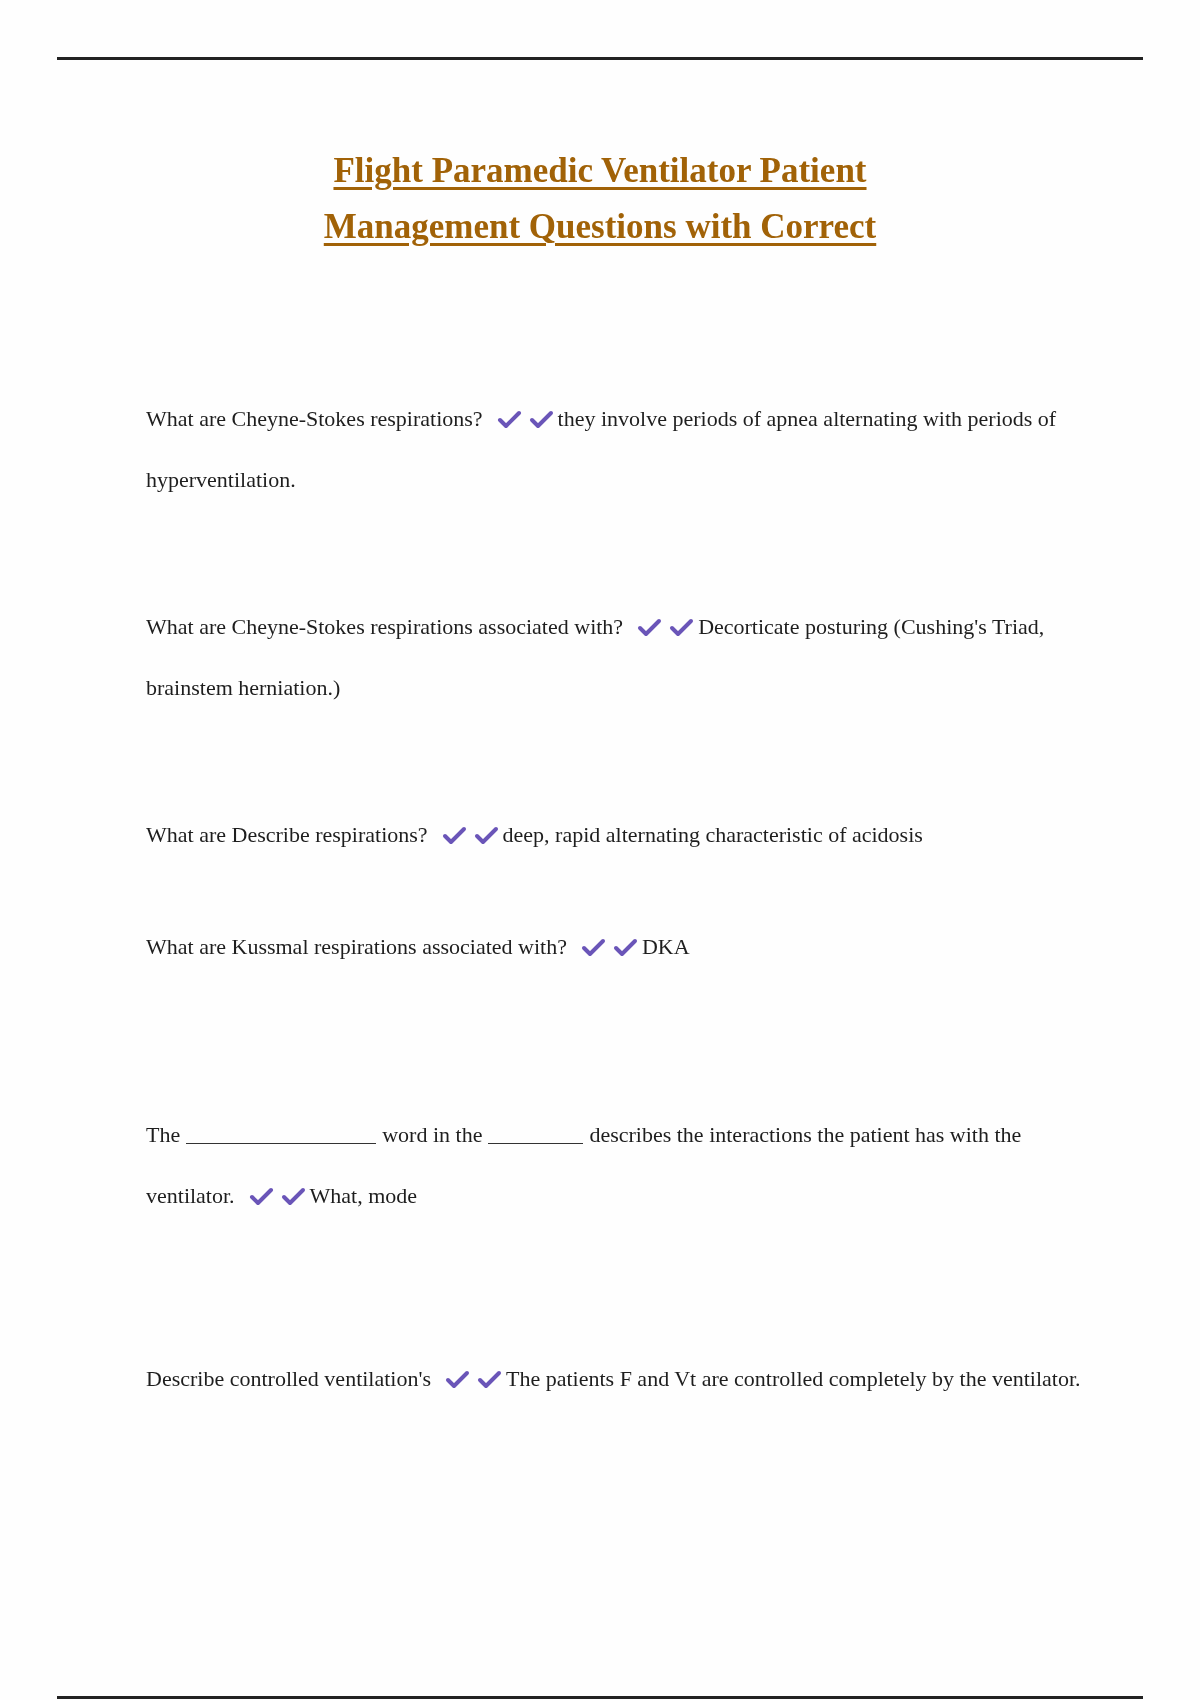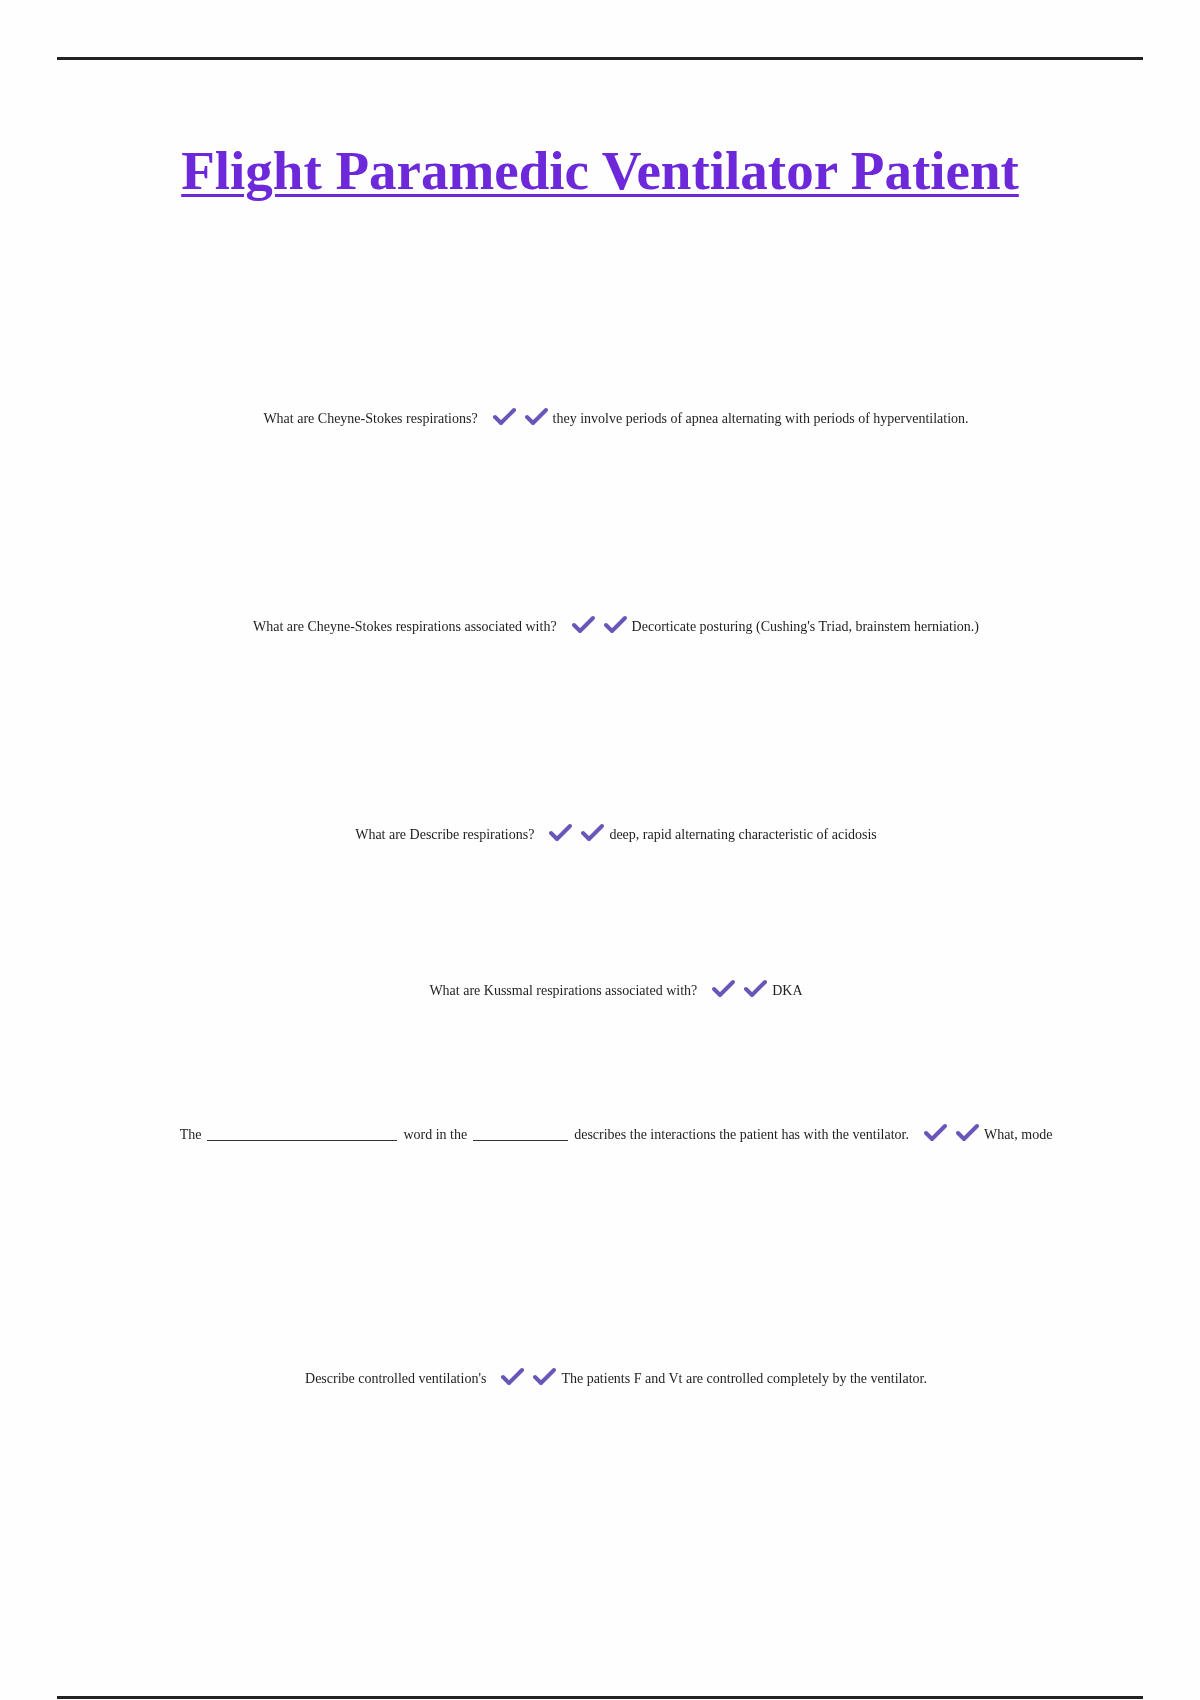--- a/index.html
+++ b/index.html
@@ -7,39 +7,40 @@
     width: 1200px; height: 1700px; position: relative; overflow: hidden;
     background: #fefefe;
     font-family: "Liberation Serif", "DejaVu Serif", serif;
     color: #1e1e1e;
   }
   .rule { position: absolute; left: 57px; width: 1086px; height: 3px; background: #222; }
   .rule.top { top: 57px; }
   .rule.bottom { top: 1696px; }
   .title {
     position: absolute; left: 0; width: 1200px; top: 143px;
-    text-align: center; font-weight: bold; color: #6d28d9;
-    font-size: 55px; line-height: 56px;
+    text-align: center; font-weight: bold; color: #a16207;
+    font-size: 35px; line-height: 56px;
   }
   .title span { text-decoration: underline; text-decoration-thickness: 3px; text-underline-offset: 5px; }
   .qa {
     position: absolute; left: 146px; width: 940px;
-    font-size: 14px; line-height: 61px; text-align: center;
+    font-size: 22px; line-height: 61px;
   }
   .check { display: inline-block; width: 26px; height: 22px; vertical-align: -4px; }
   .checks { margin-left: 14px; margin-right: 3px; white-space: nowrap; }
   .blank { display: inline-block; border-bottom: 1px solid #333; height: 18px; vertical-align: -2px; margin: 0 6px; }
 </style>
 </head>
 <body>
 
 <div class="rule top"></div>
 
 <div class="title">
   <div><span>Flight Paramedic Ventilator Patient</span></div>
+  <div><span>Management Questions with Correct</span></div>
 </div>
 
 <div class="qa" style="top:388px">
   <span>What are Cheyne-Stokes respirations?</span><span class="checks"><svg class="check" viewBox="0 0 26 22">
         <path d="M3 12 L9 18 L22 5" fill="none" stroke="#6a55b8" stroke-width="4" stroke-linecap="round" stroke-linejoin="round"></path>
       </svg><svg class="check" viewBox="0 0 26 22" style="margin-left:6px">
         <path d="M3 12 L9 18 L22 5" fill="none" stroke="#6a55b8" stroke-width="4" stroke-linecap="round" stroke-linejoin="round"></path>
       </svg></span><span>they involve periods of apnea alternating with periods of hyperventilation.</span>
 </div>
 
@@ -52,21 +53,21 @@
 </div>
 
 <div class="qa" style="top:804px">
   <span>What are Describe respirations?</span><span class="checks"><svg class="check" viewBox="0 0 26 22">
         <path d="M3 12 L9 18 L22 5" fill="none" stroke="#6a55b8" stroke-width="4" stroke-linecap="round" stroke-linejoin="round"></path>
       </svg><svg class="check" viewBox="0 0 26 22" style="margin-left:6px">
         <path d="M3 12 L9 18 L22 5" fill="none" stroke="#6a55b8" stroke-width="4" stroke-linecap="round" stroke-linejoin="round"></path>
       </svg></span><span>deep, rapid alternating characteristic of acidosis</span>
 </div>
 
-<div class="qa" style="top:960px">
+<div class="qa" style="top:916px">
   <span>What are Kussmal respirations associated with?</span><span class="checks"><svg class="check" viewBox="0 0 26 22">
         <path d="M3 12 L9 18 L22 5" fill="none" stroke="#6a55b8" stroke-width="4" stroke-linecap="round" stroke-linejoin="round"></path>
       </svg><svg class="check" viewBox="0 0 26 22" style="margin-left:6px">
         <path d="M3 12 L9 18 L22 5" fill="none" stroke="#6a55b8" stroke-width="4" stroke-linecap="round" stroke-linejoin="round"></path>
       </svg></span><span>DKA</span>
 </div>
 
 <div class="qa" style="top:1104px">
   <span>The</span><span class="blank" style="width:190px"></span><span>word in the</span><span class="blank" style="width:95px"></span><span>describes the interactions the patient has with the ventilator.</span><span class="checks"><svg class="check" viewBox="0 0 26 22">
         <path d="M3 12 L9 18 L22 5" fill="none" stroke="#6a55b8" stroke-width="4" stroke-linecap="round" stroke-linejoin="round"></path>

